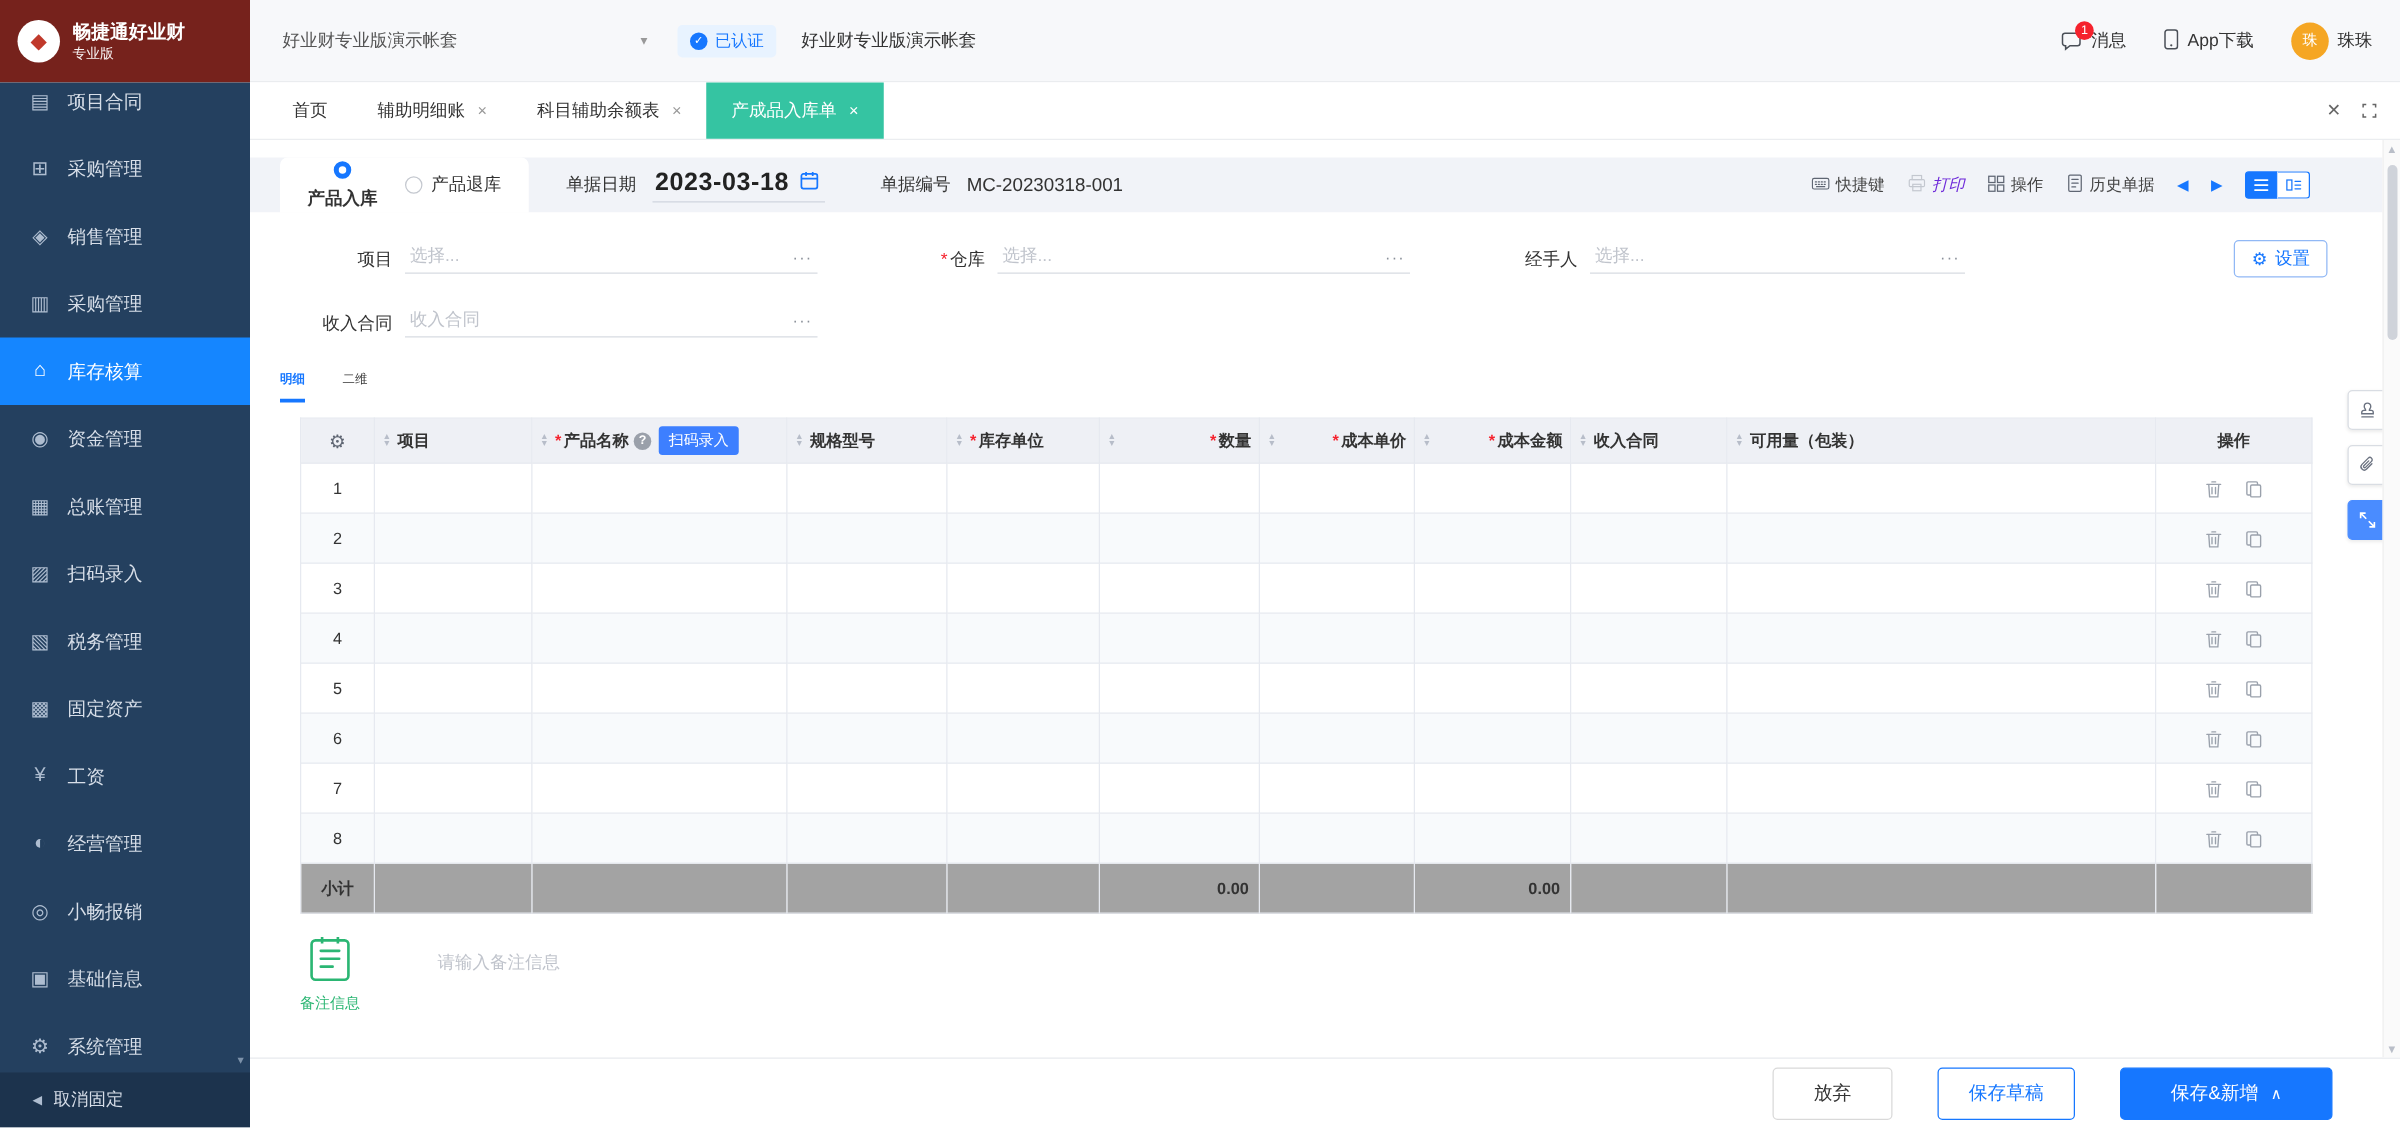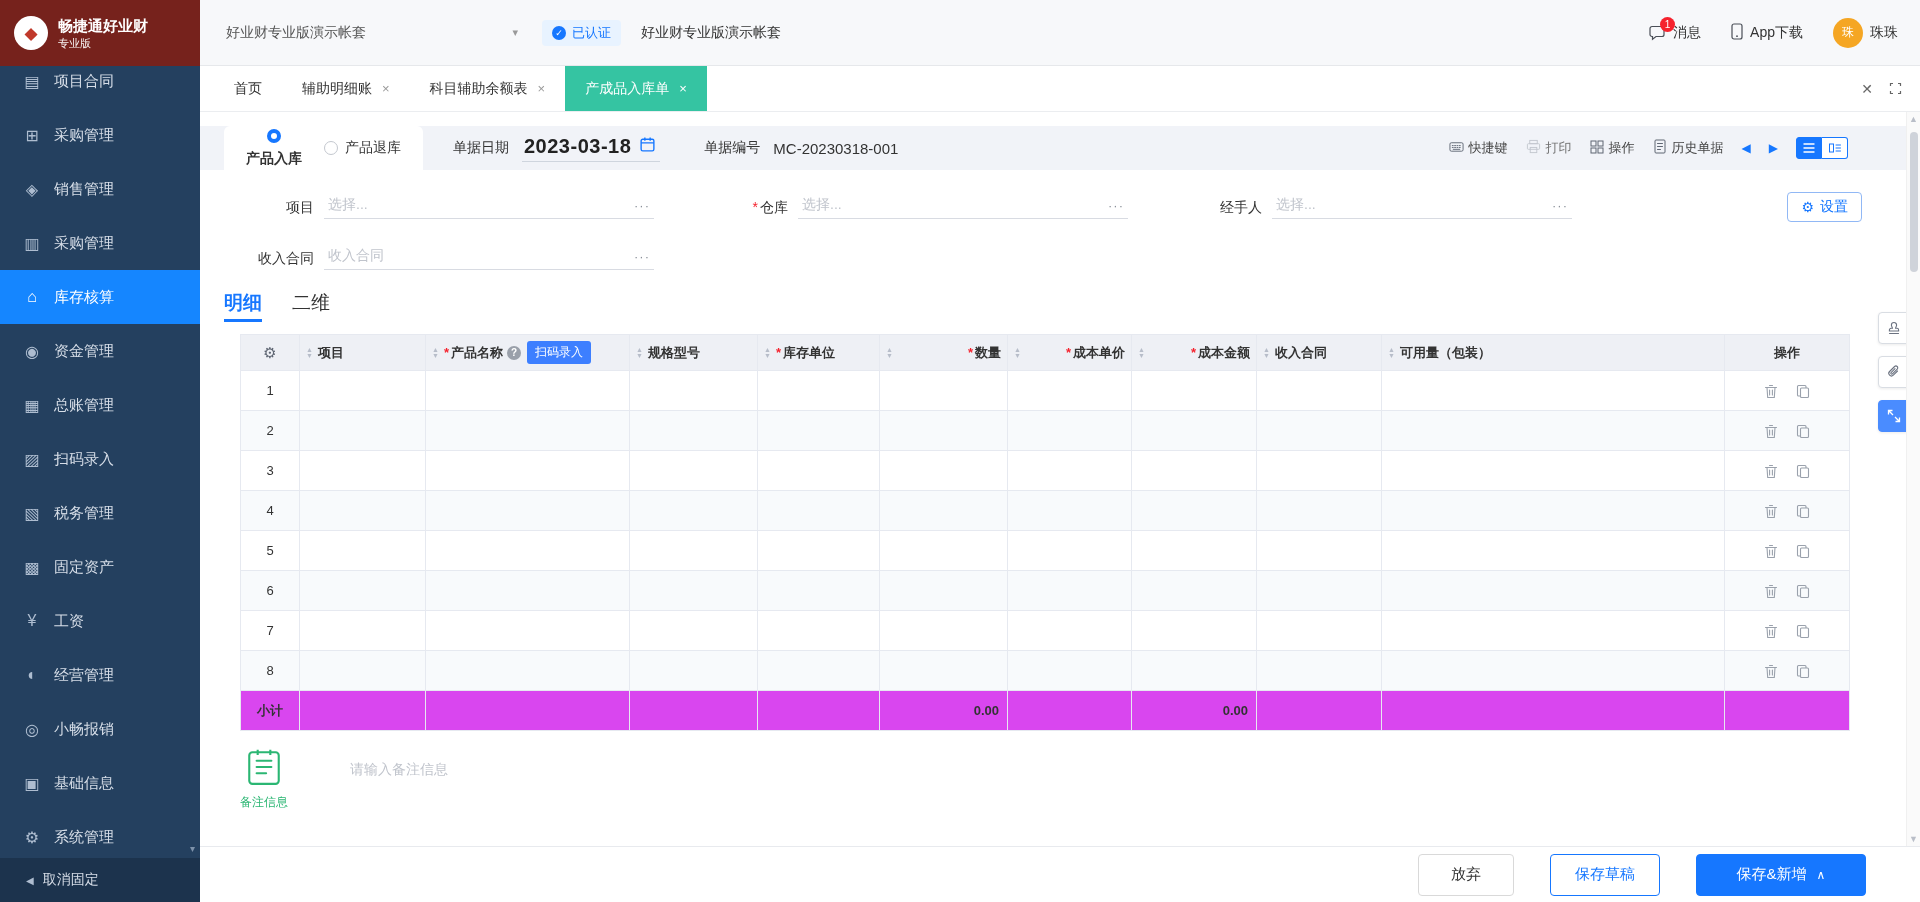--- a/index.html
+++ b/index.html
@@ -60,21 +60,21 @@
   .rdot.off { border:1px solid #c4c8cf; }
   .doc-date, .doc-no { align-self:center; display:flex; align-items:center; gap:13px; }
   .doc-date { margin-left:30px; }
   .doc-no { margin-left:44px; }
   .dh-label { color:#333; font-size:14px; }
   .date-box { display:flex; align-items:center; gap:8px; border-bottom:1px solid #cfd5de; padding:0 4px 3px 2px; cursor:pointer; }
   .date-value { font-size:20px; font-weight:700; color:#222; letter-spacing:.5px; }
   .no-value { font-size:15px; color:#333; }
   .doc-tools { position:absolute; right:58px; top:50%; transform:translateY(-50%); display:flex; align-items:center; gap:18px; }
   .dtool { display:flex; align-items:center; gap:5px; font-size:13px; color:#444; cursor:pointer; }
-  .dtool.disabled { color:#737373; }
+  .dtool.disabled { color:#6d28d9;font-style:italic; }
   .nav-arrow { color:#1677ff; font-size:12px; cursor:pointer; }
   .view-toggle { display:flex; }
   .vt { width:26px; height:22px; border:1px solid #1677ff; background:#fff; display:inline-flex; align-items:center; justify-content:center; cursor:pointer; }
   .vt.active { background:#1677ff; }
   .vt:first-child { border-radius:3px 0 0 3px; }
   .vt:last-child { border-radius:0 3px 3px 0; border-left:none; }
 
   
   .fields { background:#fff; padding:24px 24px 16px; position:relative; flex:none; }
   .fields-row { display:flex; align-items:flex-end; }
@@ -84,42 +84,42 @@
   .field-label { width:100px; text-align:right; padding-right:10px; color:#333; font-size:14px; line-height:24px; white-space:nowrap; }
   .req { color:#f5222d; margin-right:2px; }
   .field-input { width:330px; border-bottom:1px solid #d8dbe2; color:#c0c4cc; display:flex; justify-content:space-between; align-items:center; padding:2px 4px 4px; font-size:14px; cursor:text; }
   .field-input.narrow { width:300px; }
   .more-dots { color:#8a9099; letter-spacing:1px; font-size:13px; cursor:pointer; }
   .settings-btn { position:absolute; right:44px; top:22px; display:flex; align-items:center; gap:6px; border:1px solid #91b8f5; color:#1677ff; background:#fff; border-radius:4px; padding:5px 13px; font-size:14px; cursor:pointer; }
   .settings-btn .gearglyph { font-size:14px; }
 
   
   .detail-tabs { display:flex; gap:30px; padding:0 24px; height:36px; align-items:stretch; flex:none; }
-  .dtab { font-size:19px; color:#333; display:flex; align-items:center; border-bottom:3px solid transparent; cursor:pointer;text-align:right; }
+  .dtab { font-size:10px; color:#333; display:flex; align-items:center; border-bottom:3px solid transparent; cursor:pointer;text-align:right; }
   .dtab.active { color:#1677ff; font-weight:700; border-bottom-color:#1677ff; }
 
   
   .grid-wrap { margin:12px 0 0 40px; flex:none; }
   table { border-collapse:collapse; table-layout:fixed; width:1609px; font-size:13px; }
   th, td { border:1px solid #e6e9f0; }
   thead th { background:#eef0f5; height:36px; font-weight:600; color:#333; padding:0 6px; text-align:left; }
   .hwrap { display:flex; align-items:center; }
   .ha-right .hwrap { justify-content:space-between; }
   .sort { display:inline-flex; flex-direction:column; margin-right:5px; cursor:pointer; }
   .sort i { font-style:normal; font-size:7px; line-height:6px; color:#b7bdc9; }
   .gear { color:#5f6673; font-size:15px; display:block; text-align:center; cursor:pointer; }
   .qmark { width:14px; height:14px; border-radius:50%; background:#9aa0aa; color:#fff; font-size:10px; display:inline-flex; align-items:center; justify-content:center; margin-left:4px; cursor:pointer; }
   .scan-btn { background:#3d7fff; color:#fff; font-size:12px; padding:3px 8px; border-radius:3px; margin-left:6px; cursor:pointer; white-space:nowrap; font-weight:normal; }
   .c-center { text-align:center; }
   tbody td { height:40px; background:#fff; }
   tbody tr:nth-child(even) td { background:#f8fafc; }
   .cell-num { text-align:center; color:#333; }
   .cell-ops { text-align:center; }
   .op { display:inline-flex; margin:0 7px; cursor:pointer; vertical-align:middle; }
-  tfoot td { height:40px; background:#d946ef; font-weight:700; color:#333; }
+  tfoot td { height:40px; background:#a3a3a3; font-weight:700; color:#333; }
   tfoot .cell-num { text-align:center; }
   tfoot .num { text-align:right; padding-right:8px; }
 
   
   .remark { flex:1; display:flex; align-items:flex-start; padding:16px 24px 0 40px; overflow:hidden; }
   .remark-left { display:flex; flex-direction:column; align-items:center; gap:4px; cursor:pointer;text-align:center; }
   .remark-label { font-size:12px; color:#2bb673; white-space:nowrap; }
   .remark-placeholder { margin-left:62px; padding-top:14px; color:#c0c4cc; font-size:14px; cursor:text; flex:1; }
 
   

